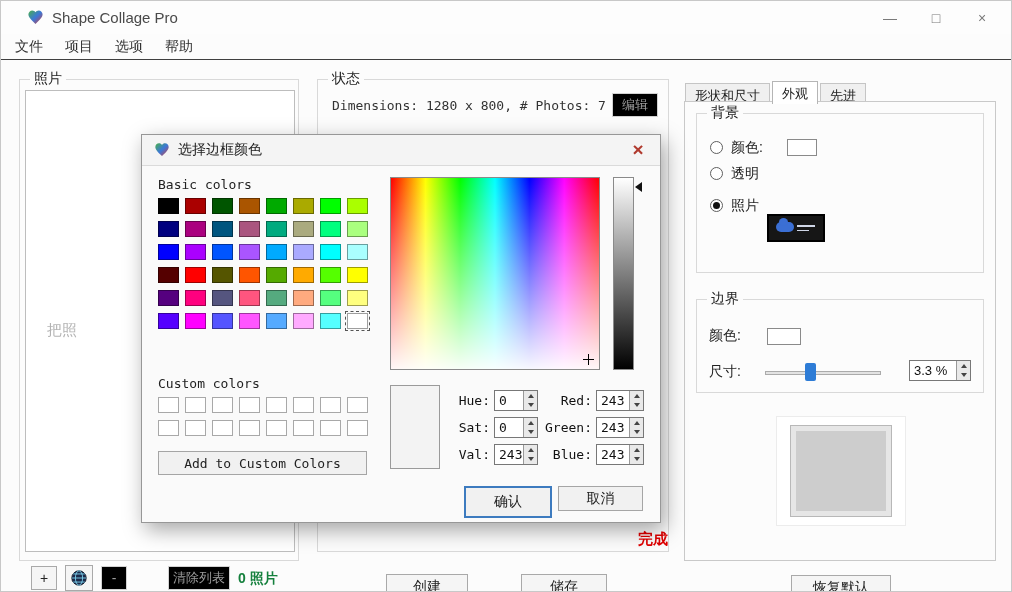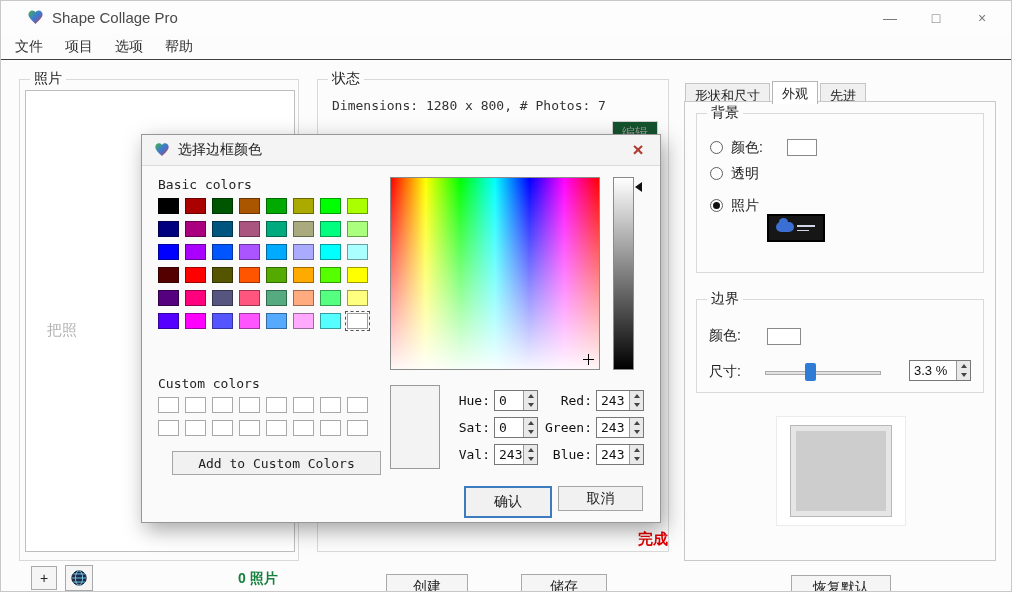--- a/index.html
+++ b/index.html
@@ -21,21 +21,21 @@
 
   
   .groupbox{border:1px solid #d9d9d9;background:transparent;}
   .grouplabel{position:absolute;top:-10px;left:10px;background:#fcfcfc;padding:0 4px;font-size:14px;color:#222;}
 
   
   .photo-list{left:5px;top:10px;width:268px;height:460px;background:#fff;border:1px solid #bdbdbd;position:absolute;}
   .drop-hint{position:absolute;left:21px;top:230px;color:#b3b3b3;font-size:15px;text-align:right;}
   .btn{border:1px solid #a9a9a9;background:#f5f5f5;font-size:14px;color:#222;
        display:flex;align-items:center;justify-content:center;}
-  .btn.disabled{background:#14532d;border-color:#d2d2d2;color:#9c9c9c;margin-top:28px;}
+  .btn.disabled{background:#000000;border-color:#d2d2d2;color:#9c9c9c;}
   .count-text{font-size:14px;font-weight:bold;color:#15803d;}
 
   
   .mono{font-family:"DejaVu Sans Mono",monospace;}
   .info-text{font-size:13px;color:#333;}
   .done-text{color:#e00000;font-weight:bold;font-size:15px;}
 
   
   .tabrow{left:684px;top:80px;display:flex;align-items:flex-end;}
   .tab{border:1px solid #c5c5c5;border-bottom:none;background:#f0f0f0;font-size:13px;
@@ -284,21 +284,21 @@
         <div class="swatch custom" style="background: rgb(255, 255, 255);"></div>
         <div class="swatch custom" style="background: rgb(255, 255, 255);"></div>
         <div class="swatch custom" style="background: rgb(255, 255, 255);"></div>
         <div class="swatch custom" style="background: rgb(255, 255, 255);"></div>
         <div class="swatch custom" style="background: rgb(255, 255, 255);"></div>
         <div class="swatch custom" style="background: rgb(255, 255, 255);"></div>
         <div class="swatch custom" style="background: rgb(255, 255, 255);"></div>
         <div class="swatch custom" style="background: rgb(255, 255, 255);"></div>
       </div>
 
-    <div class="abs btn add-custom" style="left:16px;top:316px;width:209px;height:24px;margin-left:14px;">Add to Custom Colors</div>
+    <div class="abs btn add-custom" style="left:16px;top:316px;width:209px;height:24px;">Add to Custom Colors</div>
 
     <div class="abs gradient" style="left:248px;top:42px;width:210px;height:193px;">
       <span class="abs crosshair" style="left:192px;top:176px;"></span>
     </div>
     <div class="abs lumbar" style="left:471px;top:42px;width:21px;height:193px;"></div>
     <span class="abs lum-arrow" style="left:493px;top:47px;"></span>
 
     <div class="abs color-preview" style="left:248px;top:250px;width:50px;height:84px;"></div>
 
     <span class="abs spinlabel" style="left:300px;top:258px;width:48px;">Hue:</span>

